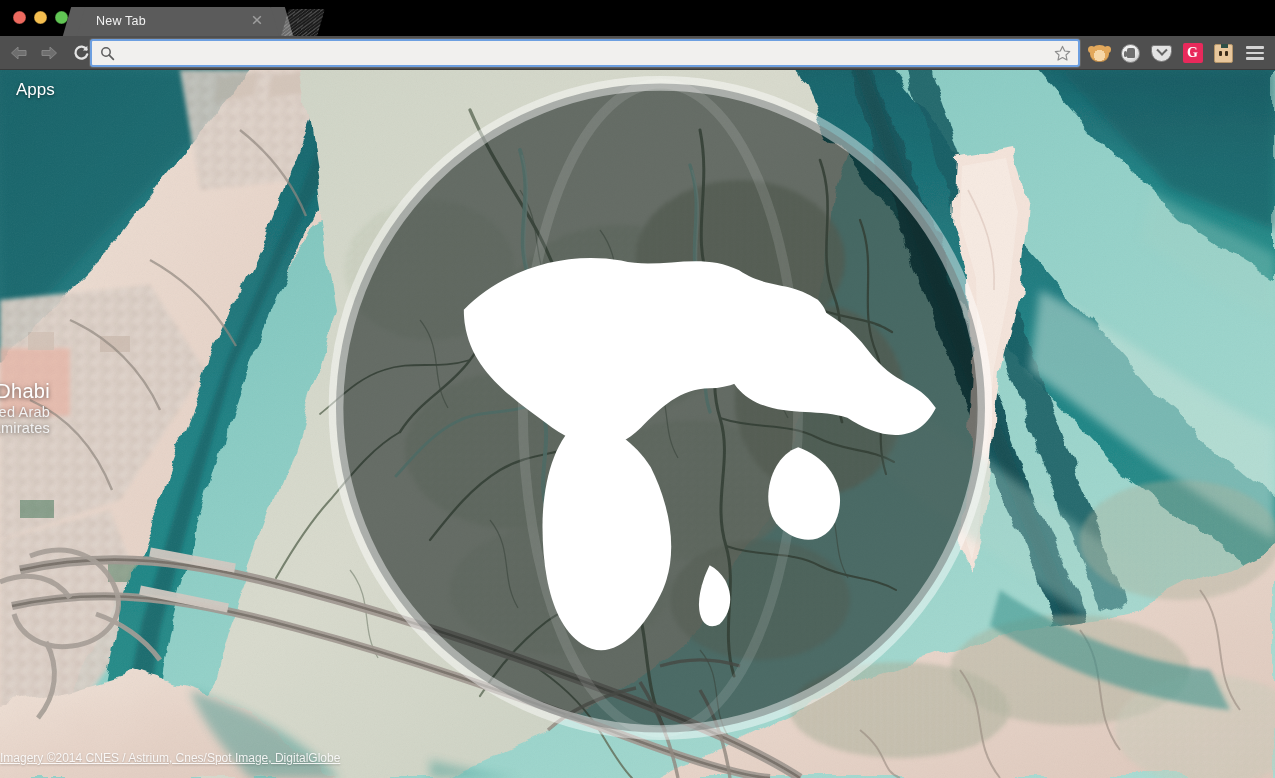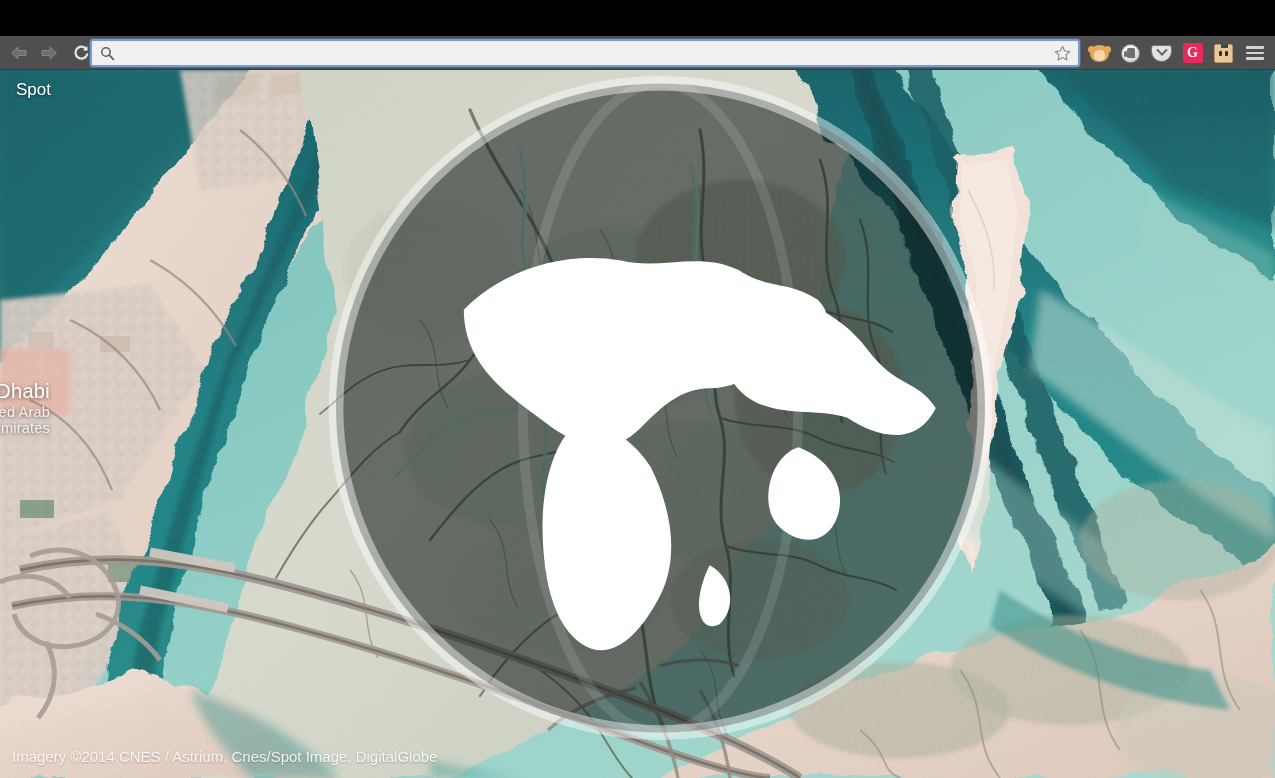--- a/index.html
+++ b/index.html
@@ -179,24 +179,24 @@
   .gm-google {
     font-family: "Liberation Serif", serif; font-size: 30px;
     color: rgba(255,255,255,.93); letter-spacing: -.5px;
     text-shadow: 0 1px 2px rgba(0,0,0,.25);
   }
   .gm-maps {
     font-family: "Liberation Sans", sans-serif; font-size: 22px;
     color: rgba(255,255,255,.62); letter-spacing: .2px;
   }
   .imagery {
-    margin-left: 12px; margin-bottom: 13px;
-    font-size: 15px; color: rgba(255,255,255,.88);
+    margin-bottom: 13px;
+    font-size: 12px; color: rgba(255,255,255,.88);
     text-shadow: 0 1px 2px rgba(0,0,0,.25);
-    pointer-events: auto; white-space: nowrap;
+    pointer-events: auto; white-space: nowrap; text-decoration: underline;
   }
 
   .place {
     position: absolute; right: 14px; bottom: 16px;
     display: flex; align-items: center; gap: 10px; pointer-events: none;
   }
   .place-text { text-align: right; }
   .place-city {
     font-size: 20px; color: #ffffff; letter-spacing: .3px;
     text-shadow: 0 1px 4px rgba(0,0,0,.6);
@@ -205,20 +205,38 @@
     font-size: 14.5px; color: #f2f2f2; letter-spacing: .2px; margin-top: 1px;
     text-shadow: 0 1px 4px rgba(0,0,0,.6);
   }
   .globe { width: 72px; height: 72px; }
 </style>
 </head>
 <body>
 
 <div id="app">
 
+  <div class="tabstrip">
+    <div class="traffic">
+      <span class="light red"></span>
+      <span class="light yellow"></span>
+      <span class="light green"></span>
+    </div>
+
+    <div class="tab">
+      <span class="tab-title">New Tab</span>
+      <span class="tab-close">
+        <svg width="14" height="14" viewBox="0 0 14 14">
+          <path d="M3.2 3.2 L10.8 10.8 M10.8 3.2 L3.2 10.8" stroke="#d6d6d6" stroke-width="1.5" fill="none"></path>
+        </svg>
+      </span>
+    </div>
+
+    <div class="newtab-btn"></div>
+  </div>
 
   <div class="toolbar">
     <div class="navbtn back">
       <svg width="20" height="16" viewBox="0 0 20 16">
         <path d="M9 2 L2.5 8 L9 14 L9 10.5 L17 10.5 L17 5.5 L9 5.5 Z" fill="#6e6e6e" stroke="#868686" stroke-width="1"></path>
       </svg>
     </div>
     <div class="navbtn forward">
       <svg width="20" height="16" viewBox="0 0 20 16">
         <path d="M11 2 L17.5 8 L11 14 L11 10.5 L3 10.5 L3 5.5 L11 5.5 Z" fill="#6e6e6e" stroke="#868686" stroke-width="1"></path>
@@ -577,16 +595,16 @@
 
           <path d="M41,52 C43,53 44,56 42,58 C40,59 39,56 41,52 Z"></path>
         </g>
 
         <ellipse cx="36" cy="36" rx="14" ry="33" fill="none" stroke="rgba(255,255,255,.12)" stroke-width="1"></ellipse>
       </svg>
     </div>
   </div>
 
   <div class="bookmarks">
-    <span class="bm-apps">Spot</span>
+    <span class="bm-apps">Apps</span>
   </div>
 
 </div>
 
 </body></html>

